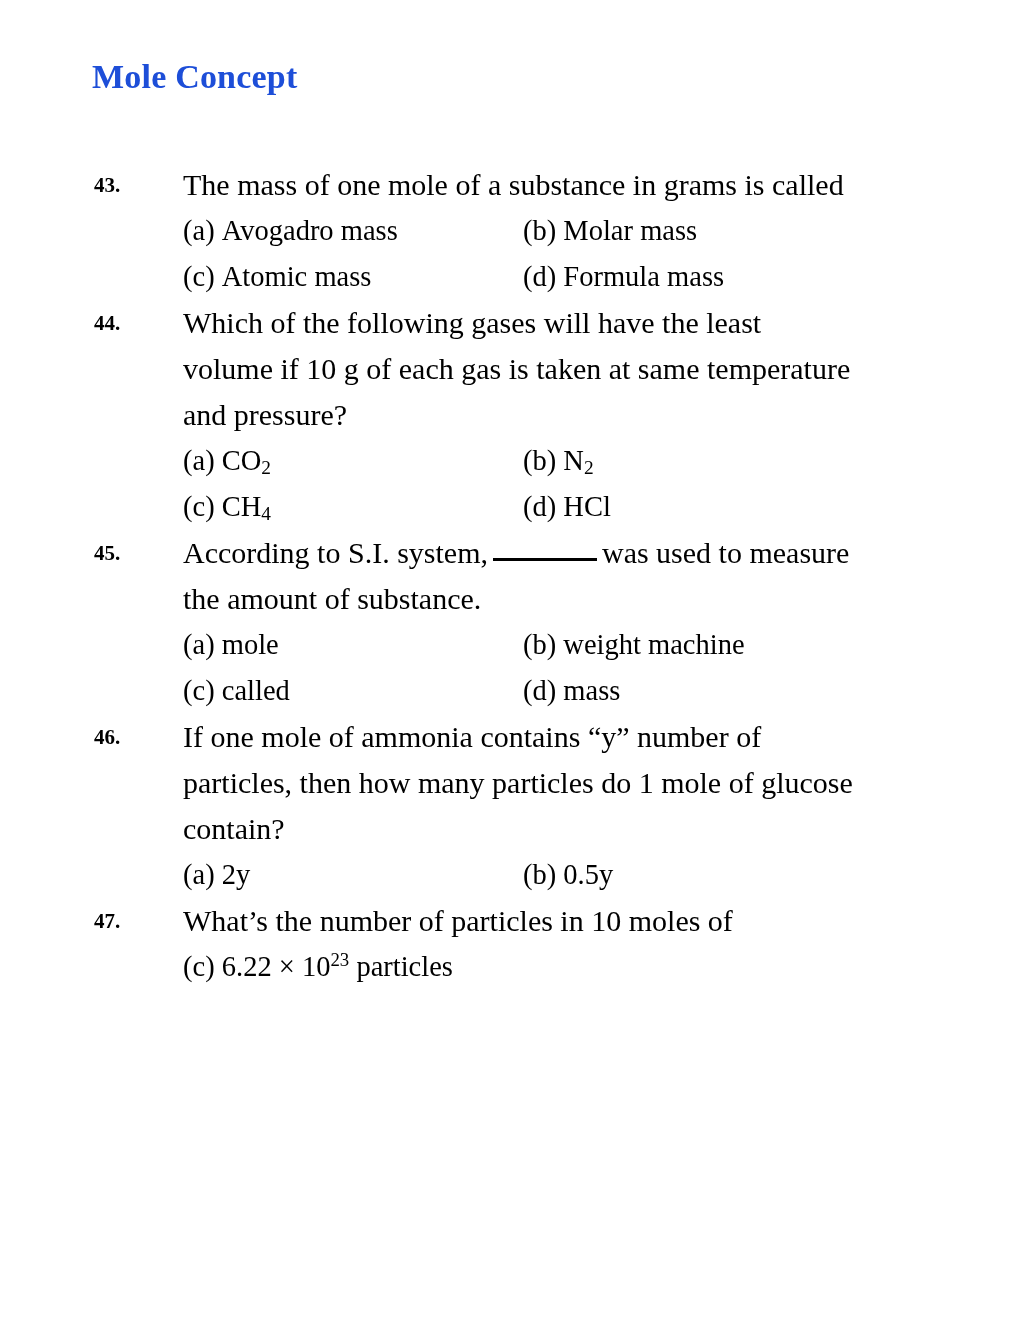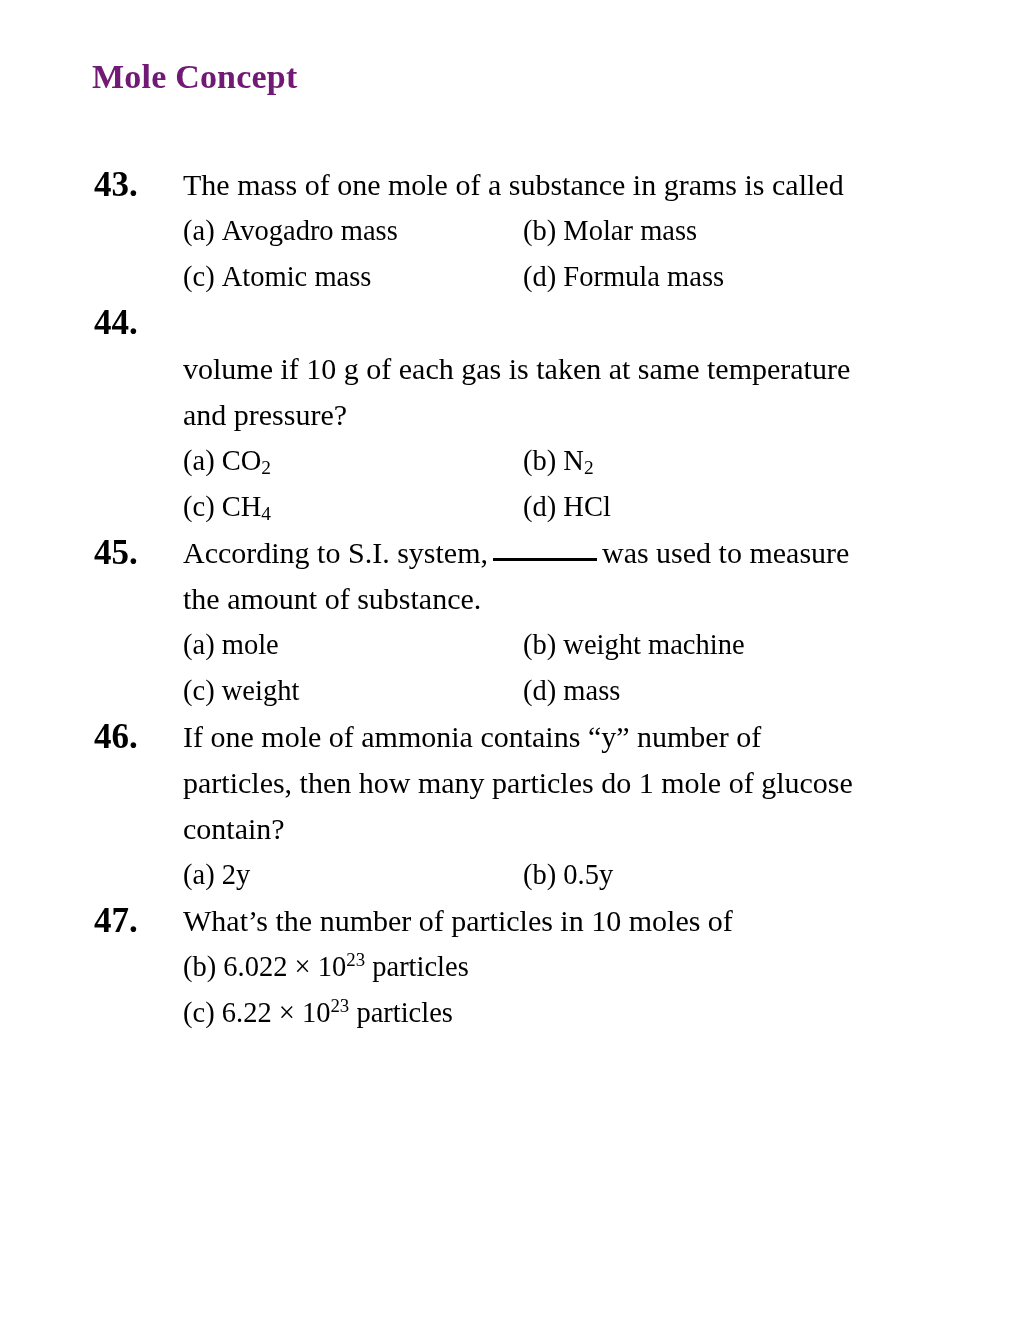--- a/index.html
+++ b/index.html
@@ -25,21 +25,21 @@
     background: #ffffff;
     padding: 0;
   }
 
   .page-title {
     position: absolute;
     left: 92px;
     top: 57px;
     font-size: 34px;
     font-weight: bold;
-    color: #701a75;
+    color: #1d4ed8;
     letter-spacing: 0.2px;
     line-height: 1.15;
     white-space: nowrap;
   }
 
   .questions {
     position: absolute;
     left: 0;
     top: 162px;
     width: 1024px;
@@ -58,21 +58,21 @@
     white-space: nowrap;
   }
 
   .q-number {
     position: absolute;
     left: 94px;
     top: 0;
     width: 72px;
     text-align: left;
     font-weight: bold;
-    font-size: 35px;
+    font-size: 21px;
     line-height: 46px;
   }
 
   .q-text {
     position: absolute;
     left: 183px;
     top: 0;
     line-height: 46px;
     font-size: 30px;
     white-space: nowrap;
@@ -143,20 +143,21 @@
       </div>
       <div class="opt-row">
         <span class="opt col-a"><span>(c)</span>&nbsp;<span>Atomic mass</span></span>
         <span class="opt col-b"><span>(d)</span>&nbsp;<span>Formula mass</span></span>
       </div>
     </div>
 
     <div class="question">
       <div class="q-line">
         <span class="q-number">44.</span>
+        <span class="q-text">Which of the following gases will have the least</span>
       </div>
       <div class="q-line">
         <span class="q-text">volume if 10 g of each gas is taken at same temperature</span>
       </div>
       <div class="q-line">
         <span class="q-text">and pressure?</span>
       </div>
       <div class="opt-row">
         <span class="opt col-a"><span>(a)</span>&nbsp;<span>CO</span><sub>2</sub></span>
         <span class="opt col-b"><span>(b)</span>&nbsp;<span>N</span><sub>2</sub></span>
@@ -173,21 +174,21 @@
         <span class="q-text"><span>According to S.I. system,</span><span class="blank-line"></span><span>was used to measure</span></span>
       </div>
       <div class="q-line">
         <span class="q-text">the amount of substance.</span>
       </div>
       <div class="opt-row">
         <span class="opt col-a"><span>(a)</span>&nbsp;<span>mole</span></span>
         <span class="opt col-b"><span>(b)</span>&nbsp;<span>weight machine</span></span>
       </div>
       <div class="opt-row">
-        <span class="opt col-a"><span>(c)</span>&nbsp;<span>weight</span></span>
+        <span class="opt col-a"><span>(c)</span>&nbsp;<span>called</span></span>
         <span class="opt col-b"><span>(d)</span>&nbsp;<span>mass</span></span>
       </div>
     </div>
 
     <div class="question">
       <div class="q-line">
         <span class="q-number">46.</span>
         <span class="q-text">If one mole of ammonia contains “y” number of</span>
       </div>
       <div class="q-line">
@@ -201,21 +202,18 @@
         <span class="opt col-b"><span>(b)</span>&nbsp;<span>0.5y</span></span>
       </div>
     </div>
 
     <div class="question">
       <div class="q-line">
         <span class="q-number">47.</span>
         <span class="q-text">What’s the number of particles in 10 moles of</span>
       </div>
       <div class="opt-row">
-        <span class="opt-full"><span>(b)</span>&nbsp;<span>6.022</span>&nbsp;<span>×</span>&nbsp;<span>10</span><sup>23</sup>&nbsp;<span>particles</span></span>
-      </div>
-      <div class="opt-row">
         <span class="opt-full"><span>(c)</span>&nbsp;<span>6.22</span>&nbsp;<span>×</span>&nbsp;<span>10</span><sup>23</sup>&nbsp;<span>particles</span></span>
       </div>
     </div>
 
   </div>
 </div>
 
 </body></html>

